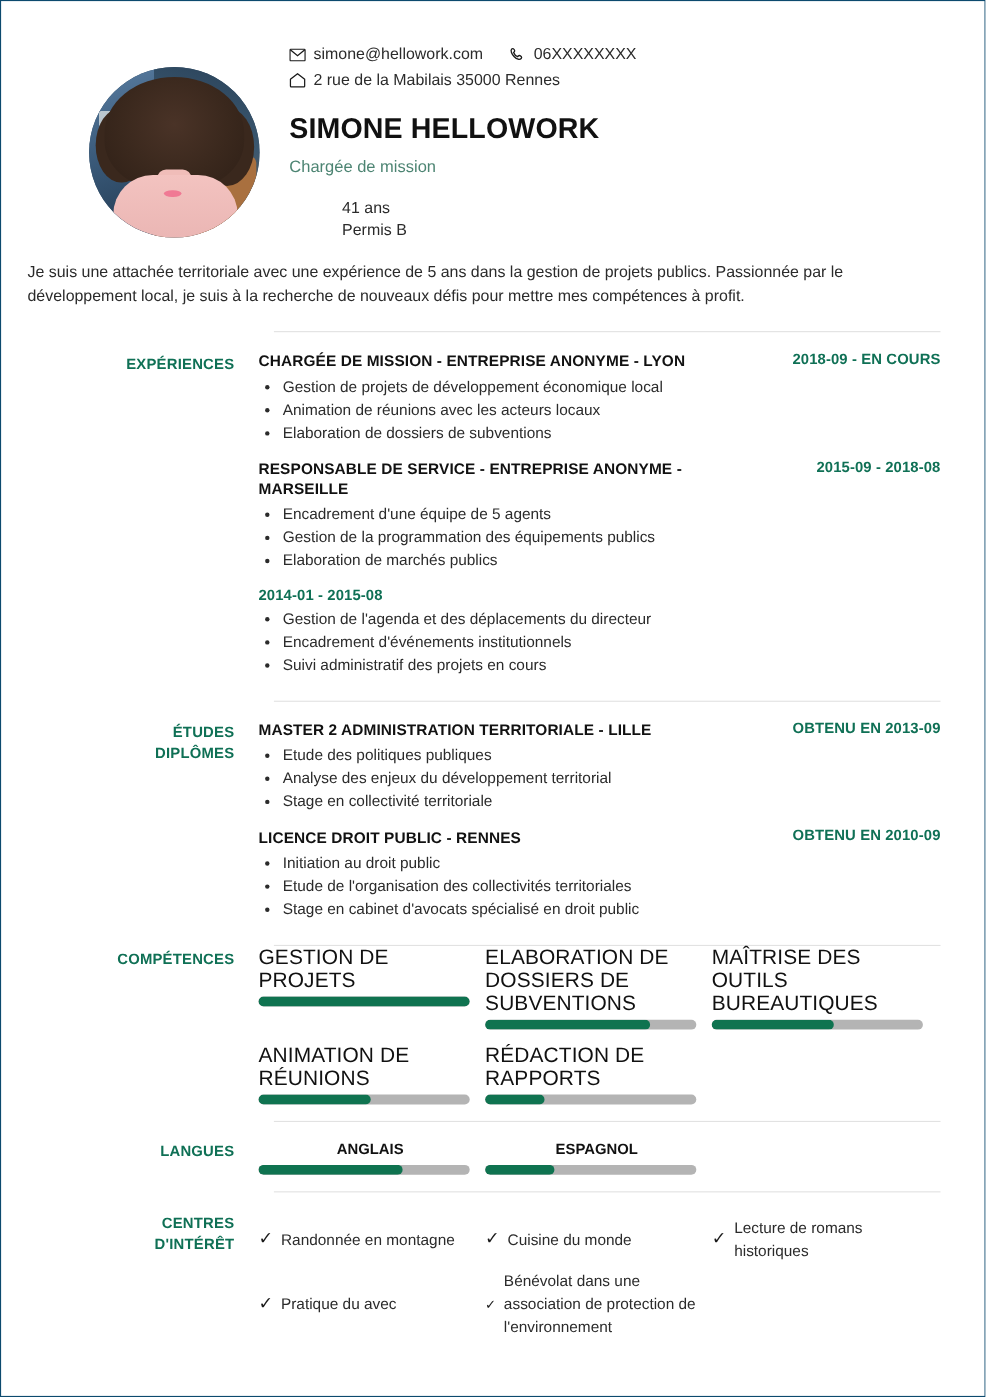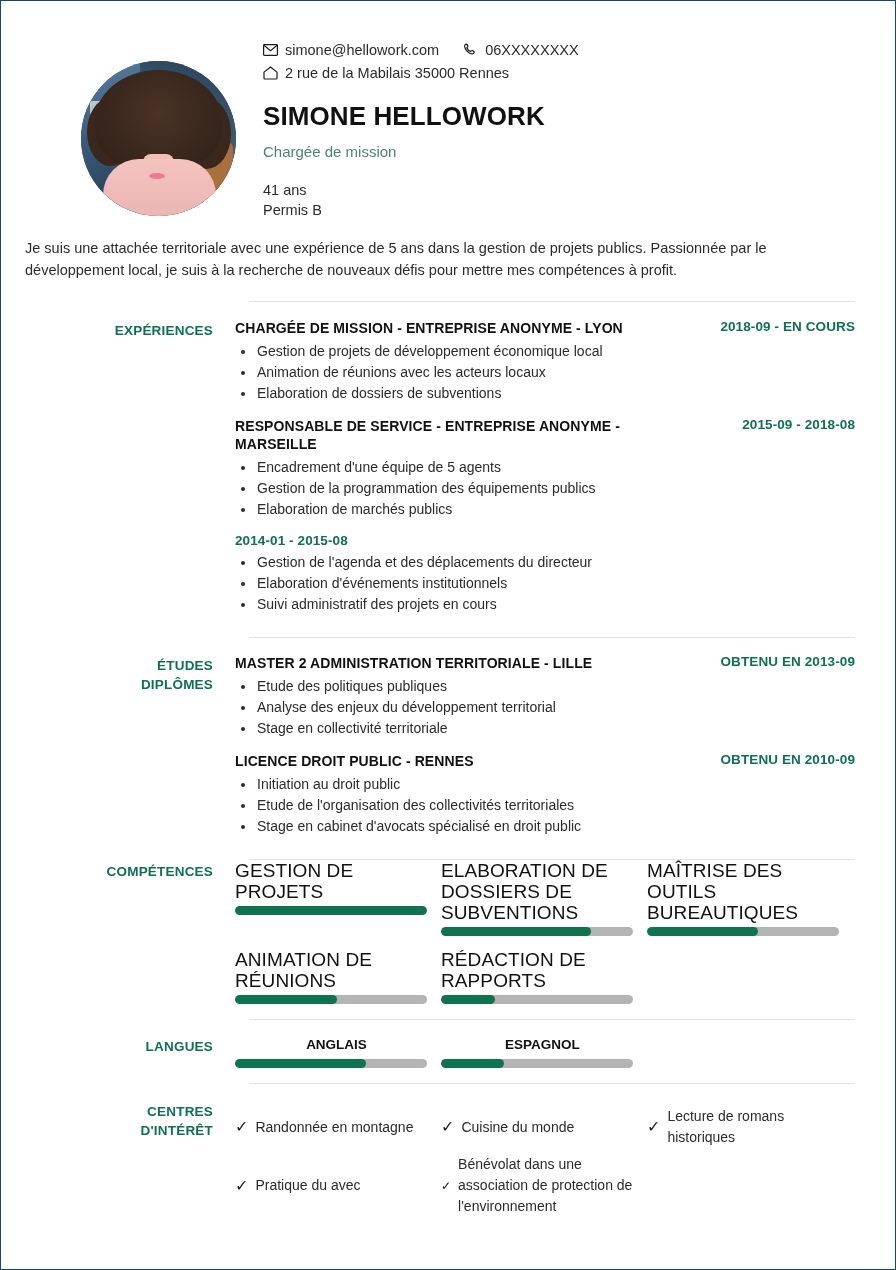--- a/index.html
+++ b/index.html
@@ -86,21 +86,21 @@
     font-weight: bold;
     letter-spacing: .1px;
     color: #111111;
     margin-top: 17px;
   }
   .job-title {
     margin-top: 11px;
     font-size: 15px;
     color: #4c8472;
   }
-  .meta { margin-top: 20px; font-size: 14.5px; color: #2b2b2b; line-height: 20px; }
+  .meta { margin-top: 20px; font-size: 14.5px; color: #2b2b2b; line-height: 20px; margin-left: 48px; }
 
   
   .section {
     display: flex;
     padding: 0 40px 0 24px;
   }
   .sec-label {
     width: 210px; min-width: 210px;
     text-align: right;
     padding-right: 22px;
@@ -294,21 +294,21 @@
           <li>Elaboration de marchés publics</li>
         </ul>
       </div>
 
       <div class="entry mt-exp">
         <div class="entry-head">
           <div class="entry-date">2014-01 - 2015-08</div>
         </div>
         <ul class="bullets">
           <li>Gestion de l'agenda et des déplacements du directeur</li>
-          <li>Elaboration d'événements institutionnels</li>
+          <li>Encadrement d'événements institutionnels</li>
           <li>Suivi administratif des projets en cours</li>
         </ul>
       </div>
 
     </div>
   </div>
   <div class="divider" style="margin-top:16px;"></div>
 
   <div class="section" style="margin-top:16px;">
     <div class="sec-label">

